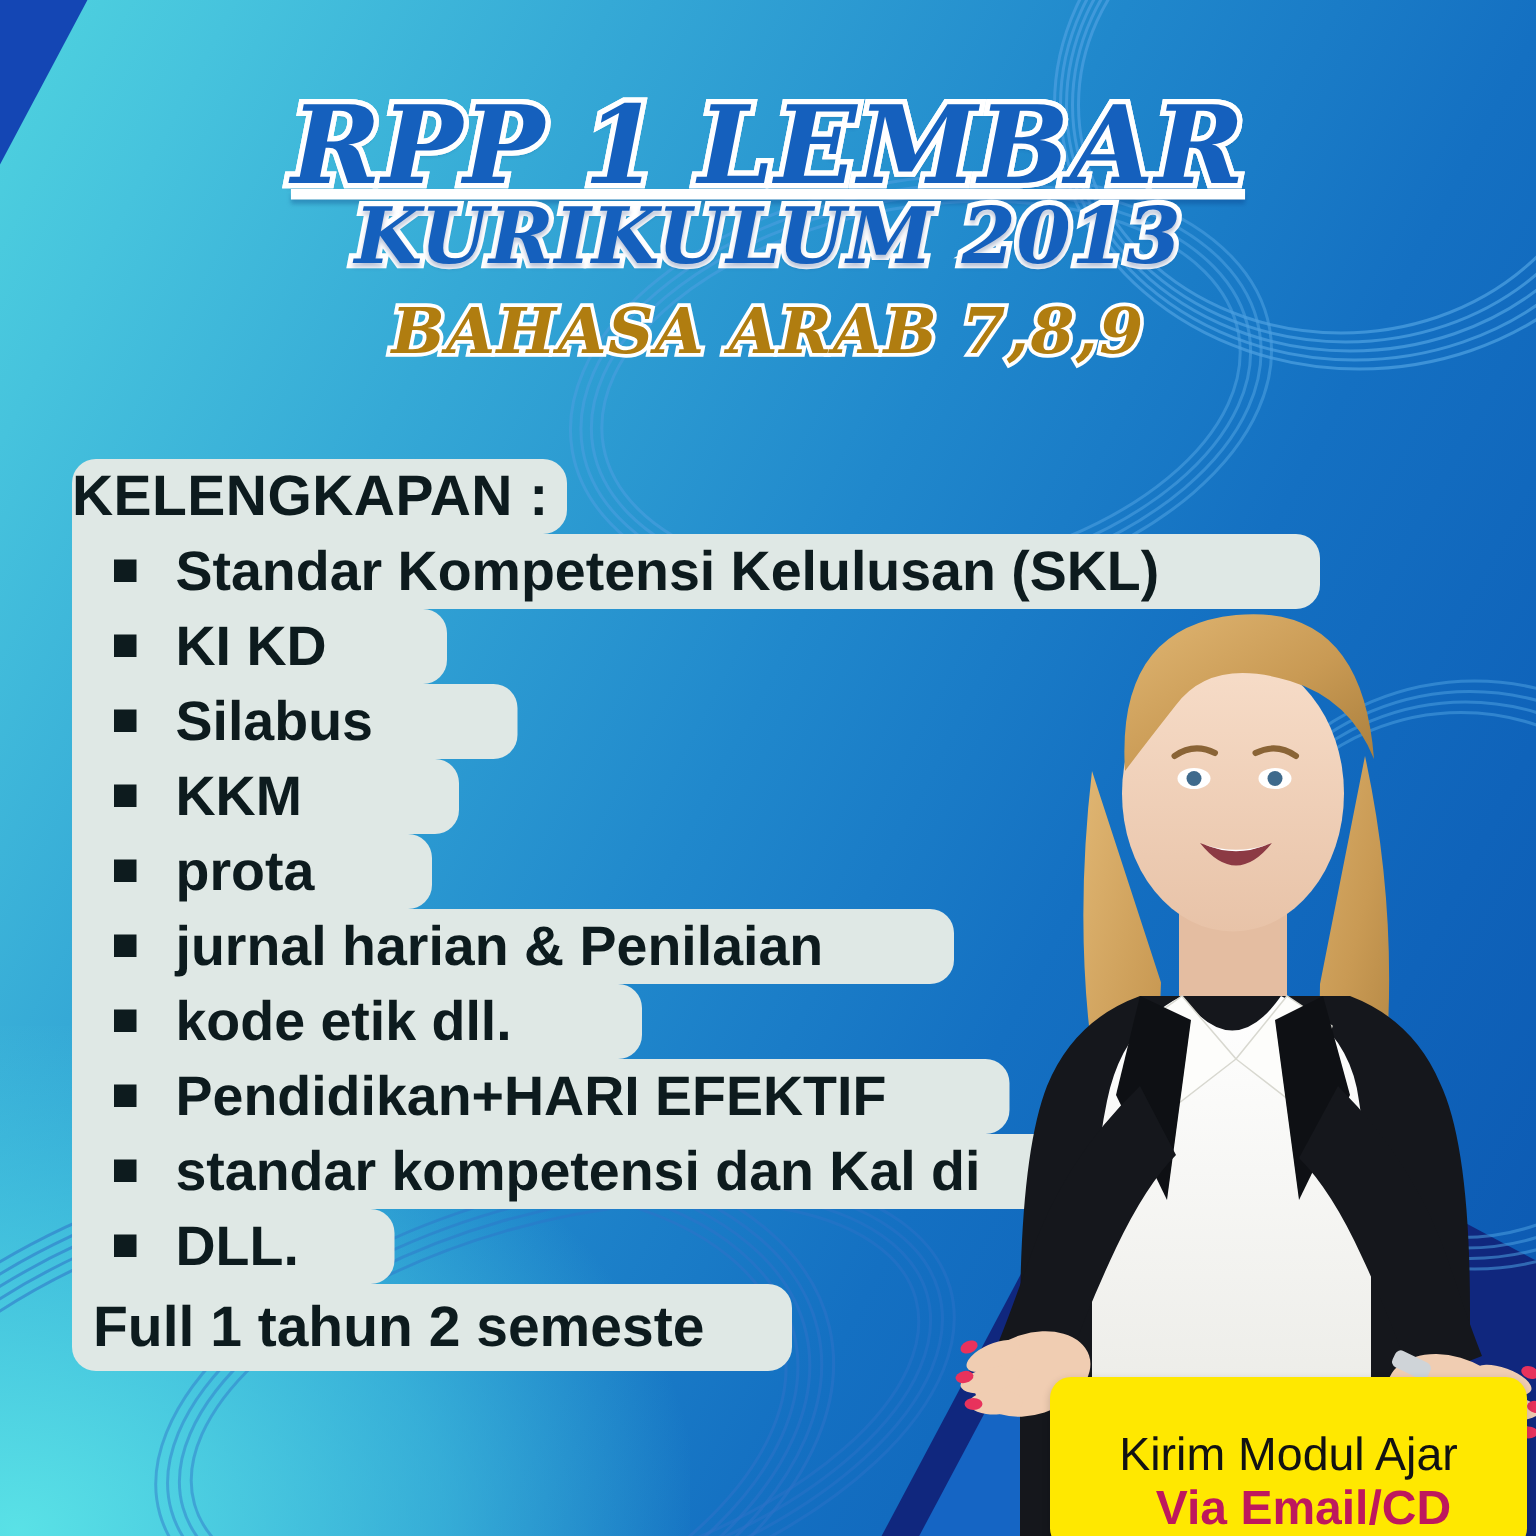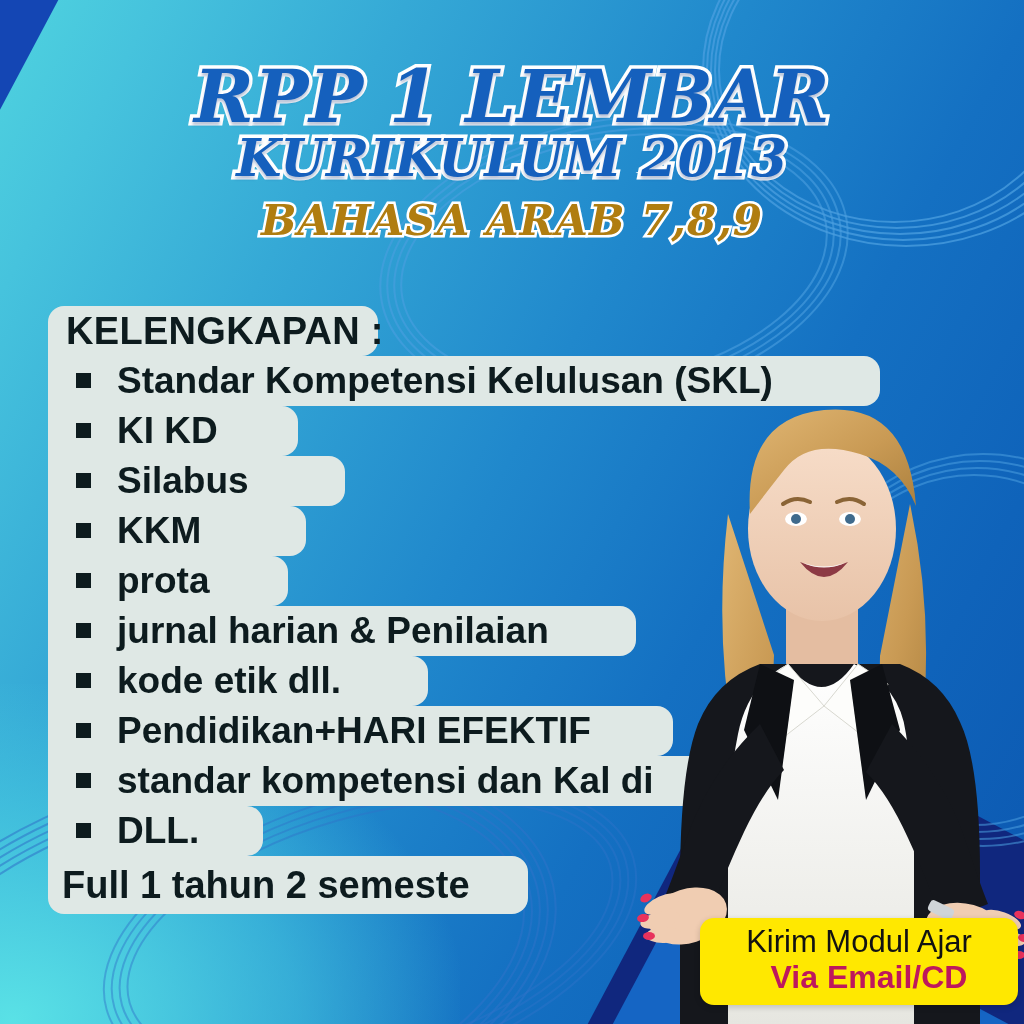--- a/index.html
+++ b/index.html
@@ -48,21 +48,21 @@
   .hl-line{
     display:block;
     font-family:"DejaVu Serif", serif;
     font-weight:700;font-style:italic;
     color:#1560bd;
     letter-spacing:.5px;
     -webkit-text-stroke:7px #ffffff;
     paint-order:stroke fill;
     text-shadow:0 3px 3px rgba(0,40,110,.28);
   }
-  .hl1{font-size:72px;}
+  .hl1{font-size:72px;text-decoration:underline;}
   .hl2{font-size:52px;margin-top:0;}
   .hl-sub{
     display:block;margin-top:16px;
     font-family:"DejaVu Serif", serif;
     font-weight:700;font-style:italic;font-size:42px;
     color:#b07d10;
     -webkit-text-stroke:5px #ffffff;
     paint-order:stroke fill;
     letter-spacing:1px;
   }
@@ -75,39 +75,39 @@
   .pbg{
     position:absolute;left:0;top:0;height:100%;
     background:#dfe8e5;border-radius:0 16px 16px 0;
   }
   .prow:first-child .pbg{border-radius:16px 16px 16px 0;}
   .prow:last-child .pbg{border-radius:0 16px 16px 16px;}
   .ptxt{
     position:relative;z-index:3;color:#0d1b1e;
     font-weight:700;font-size:37px;line-height:50px;white-space:nowrap;
   }
-  .ptxt.head{font-size:38px;padding-left:18px;letter-spacing:.3px;}
+  .ptxt.head{font-size:38px;letter-spacing:.3px;}
   .ptxt.tail{font-size:38px;padding-left:14px;}
   .bullet{
     display:inline-block;width:15px;height:15px;background:#0d1b1e;
     margin:0 26px 6px 28px;vertical-align:middle;
   }
 
   
   .photo{position:absolute;right:-6px;bottom:0;width:420px;height:660px;z-index:6;}
   .photo svg{display:block;}
 
   
   .cta{
     position:absolute;left:700px;top:918px;width:318px;
     background:#ffe800;border-radius:14px;z-index:8;
     padding:6px 0 10px;text-align:center;
     box-shadow:0 2px 6px rgba(0,0,0,.18);
   }
-  .cta-l1{display:block;font-size:31px;color:#121212;font-weight:400;line-height:1.15;}
+  .cta-l1{display:block;font-size:31px;color:#121212;font-weight:400;line-height:1.15;margin-top:28px;}
   .cta-l2{display:block;font-size:32px;color:#be185d;font-weight:700;line-height:1.12;margin-left:20px;}
 </style>
 </head>
 <body>
 
 <div id="poster">
 
   <div class="band band-navy-tl"></div>
   <div class="band band-cyan-tl"></div>
   <div class="band band-blue-tl"></div>

